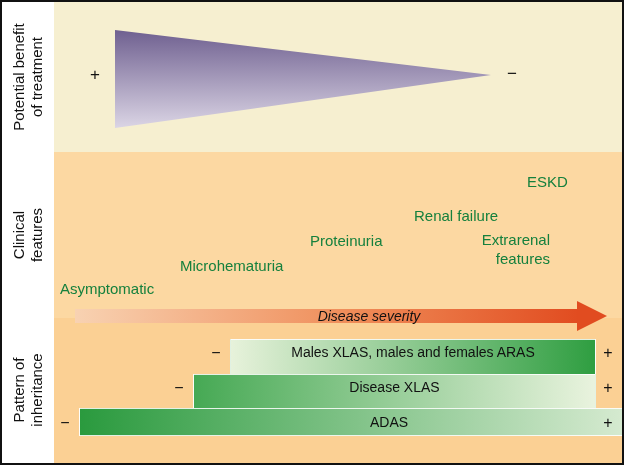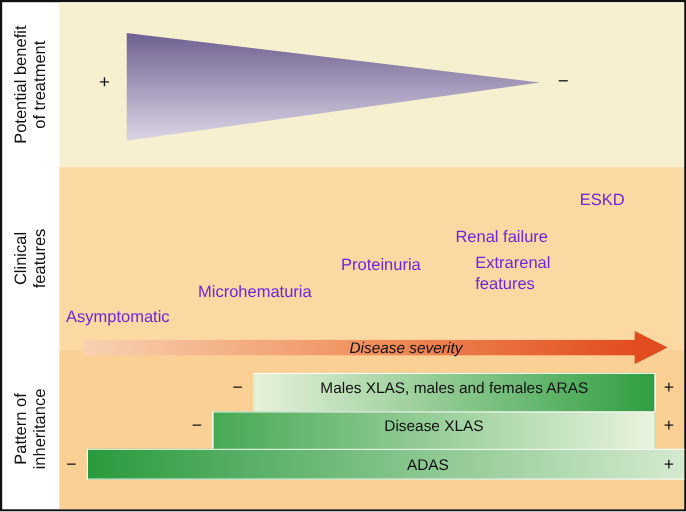--- a/index.html
+++ b/index.html
@@ -33,27 +33,27 @@
   
   #triangle-svg { position:absolute; left:113px; top:28px; }
   .sign {
     position:absolute; width:20px; text-align:center;
     font-size:17px; color:#111111;
   }
   #treatment-plus  { left:83px;  top:63px; }
   #treatment-minus { left:500px; top:62px; }
 
   
-  .clin-item { position:absolute; font-size:15px; white-space:nowrap; color:#6d28d9; }
+  .clin-item { position:absolute; font-size:15px; white-space:nowrap; color:#15803d; }
   #clin-asymptomatic   { left:58px;  top:278px; }
   #clin-microhematuria { left:178px; top:255px; }
   #clin-proteinuria    { left:308px; top:230px; }
   #clin-renalfailure   { left:412px; top:205px; }
   #clin-eskd           { left:525px; top:171px; }
-  #clin-extrarenal     { left:430px; top:229px; width:118px; text-align:left; white-space:normal; line-height:1.25; }
+  #clin-extrarenal     { left:430px; top:229px; width:118px; text-align:right; white-space:normal; line-height:1.25; }
 
   
   #severity-arrow-svg { position:absolute; left:73px; top:299px; }
   #severity-label {
     position:absolute; left:73px; top:306px; width:532px;
     text-align:center; font-size:14px; font-style:italic; color:#111111;padding-left:28px;
   }
 
   
   .bar {

